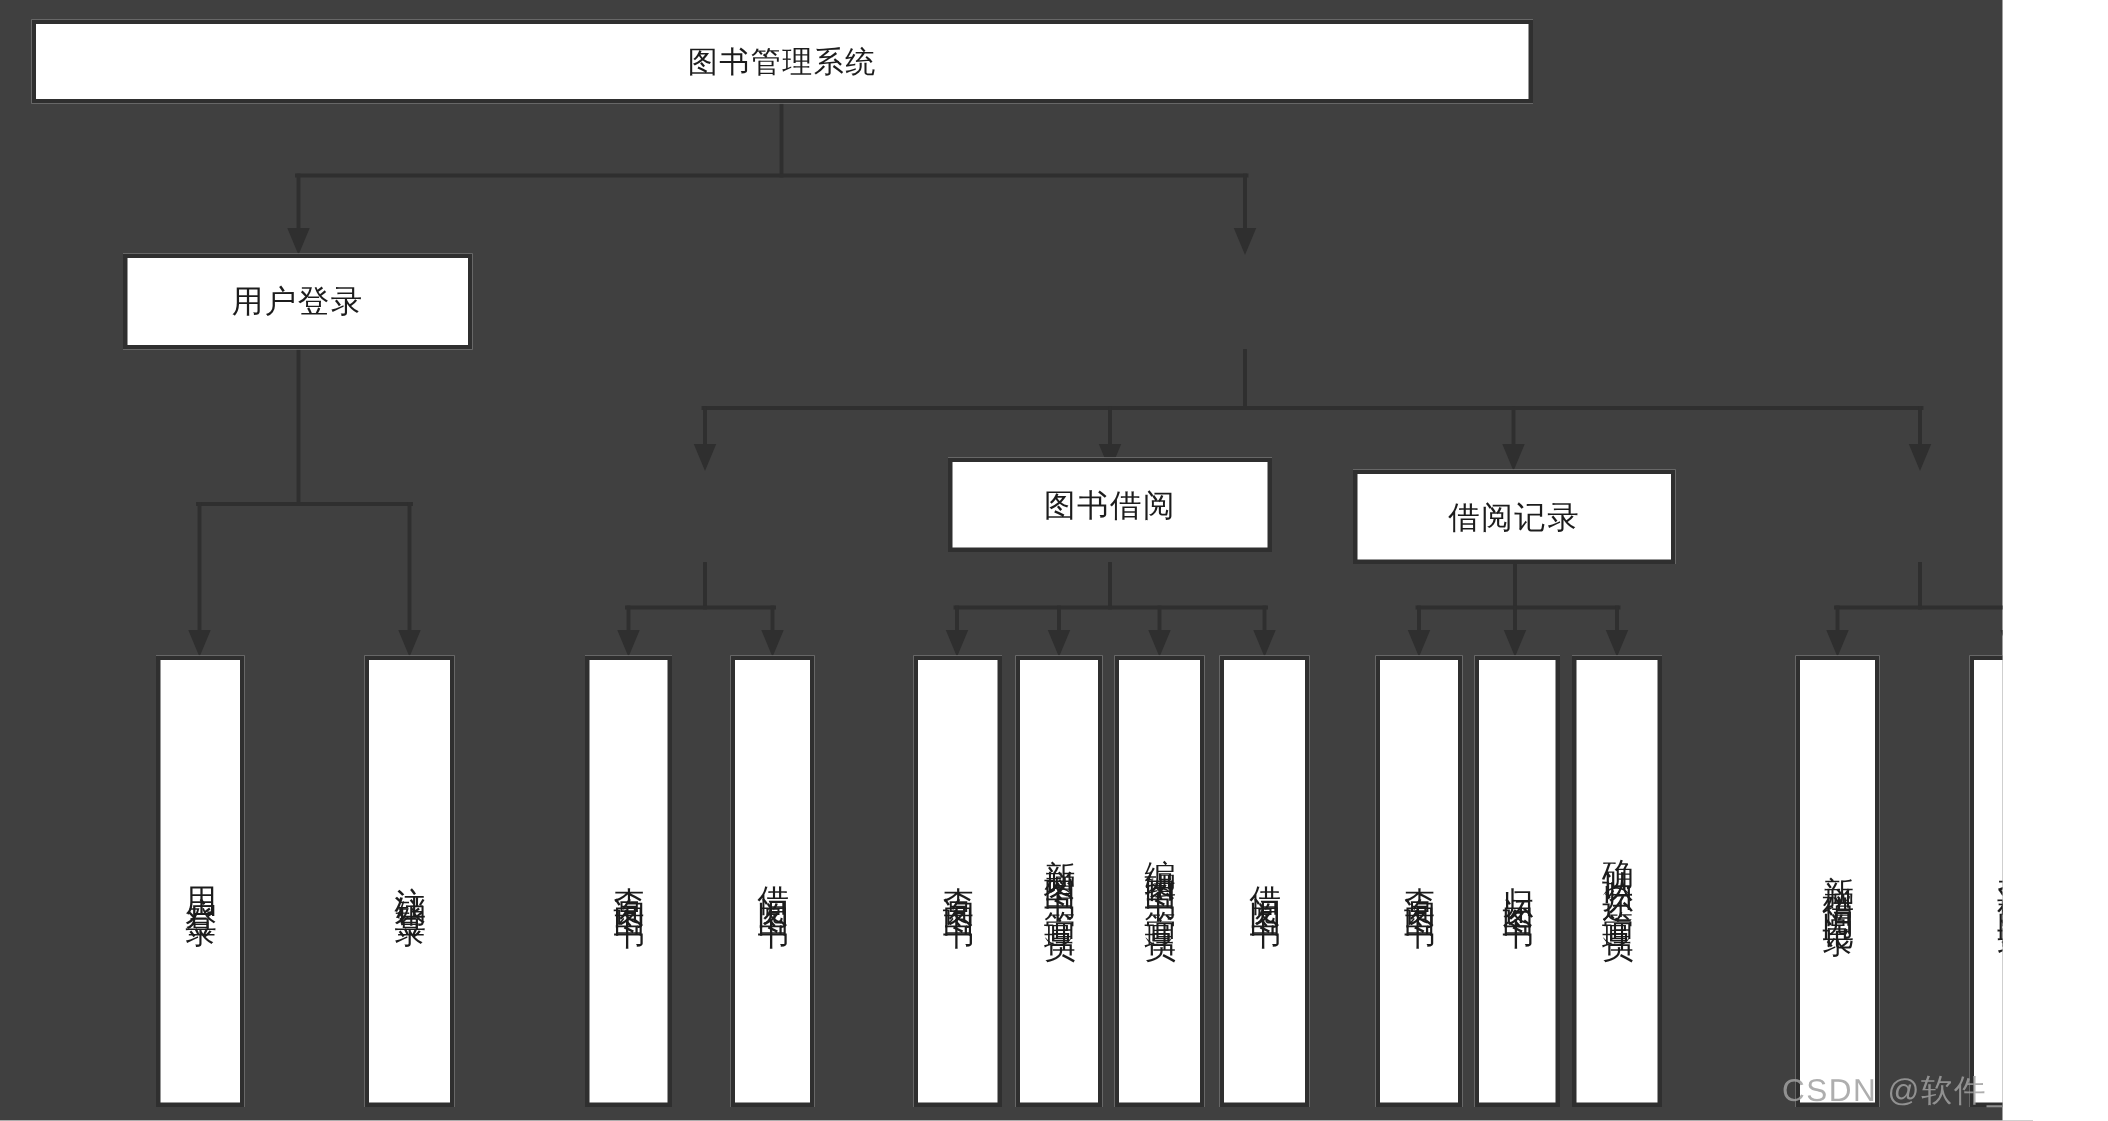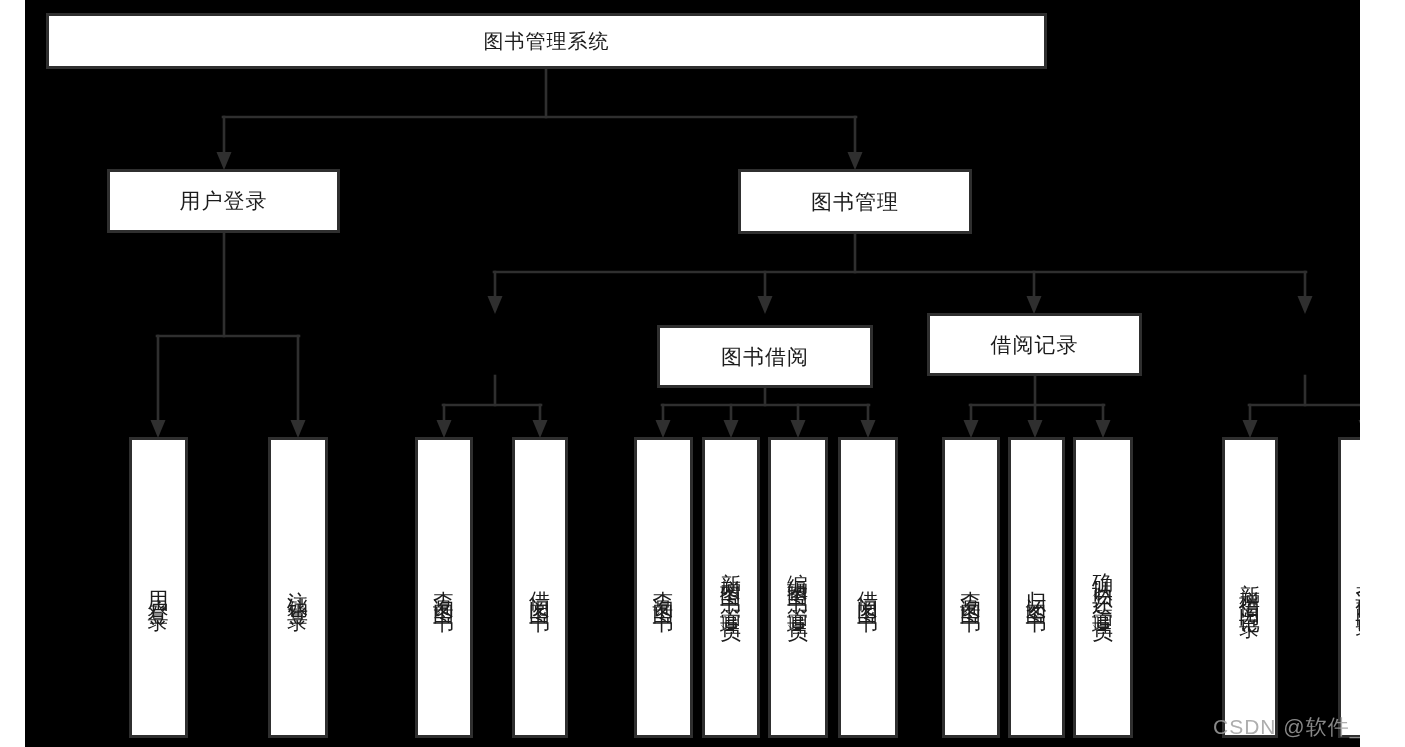--- a/index.html
+++ b/index.html
@@ -1,23 +1,22 @@
 <!DOCTYPE html>
 <html><head>
 <meta charset="utf-8">
 <style>
   html,body{margin:0;padding:0;background:#ffffff;}
   #canvas{
     position:relative;
     width:1335px;height:747px;
-    background:#000000;
+    background:#404040;
     font-family:"Liberation Sans","DejaVu Sans",sans-serif;
     color:#1c1c1c;
     overflow:hidden;
-    margin-left:25px;
   }
   #connectors{position:absolute;left:0;top:0;z-index:0;}
   .node{
     position:absolute;
     box-sizing:border-box;
     border:3px solid #2f2f2f;
     background:#ffffff;
     display:flex;align-items:center;justify-content:center;
     z-index:1;
   }
@@ -119,25 +118,22 @@
     </g>
   </svg>
 
   <div class="node hbox root" style="left:21px;top:13px;width:1001px;height:56px">
     <span>图书管理系统</span>
   </div>
 
   <div class="node hbox" style="left:82px;top:169px;width:233px;height:64px">
     <span>用户登录</span>
   </div>
-  <div class="node hbox" style="left:713px;top:169px;width:234px;height:65px">
-    <span>图书管理</span>
-  </div>
 
-  <div class="node hbox" style="left:632px;top:325px;width:216px;height:63px">
+  <div class="node hbox" style="left:632px;top:305px;width:216px;height:63px">
     <span>图书借阅</span>
   </div>
   <div class="node hbox" style="left:902px;top:313px;width:215px;height:63px">
     <span>借阅记录</span>
   </div>
 
   <div class="node vbox" style="left:104px;top:437px;width:59px;height:301px">
     <span class="vtext">用户登录</span>
   </div>
   <div class="node vbox" style="left:243px;top:437px;width:60px;height:301px">

